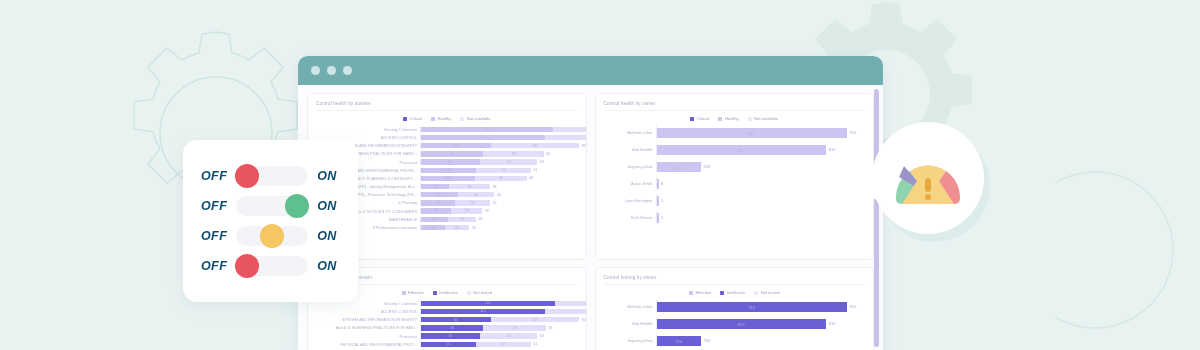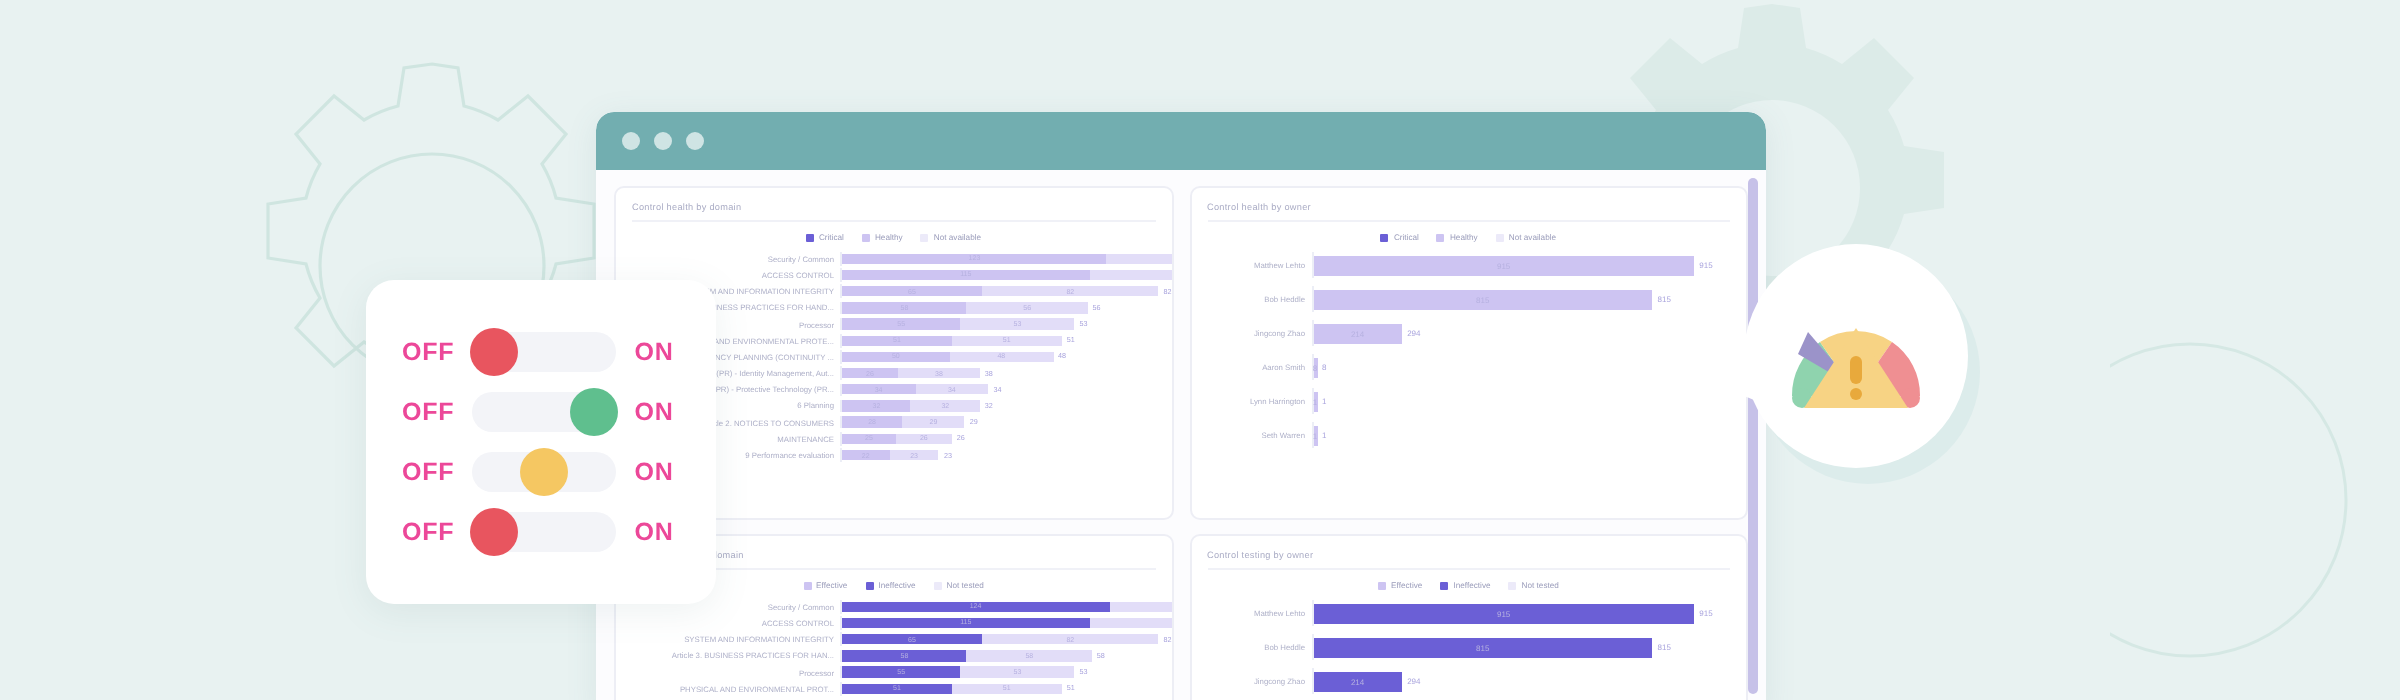--- a/index.html
+++ b/index.html
@@ -130,21 +130,21 @@
     background: #ffffff;
     border-radius: 14px;
     box-shadow: 0 4px 18px rgba(90,125,130,0.10);
     display: flex; flex-direction: column;
     justify-content: center; gap: 10px;
     padding: 0 18px;
   }
   .tgl-row { display: flex; align-items: center; gap: 9px; }
   .tgl-word {
     font-size: 12.5px; font-weight: bold;
-    color: #ec4899; letter-spacing: .4px;
+    color: #0c4a6e; letter-spacing: .4px; font-style: italic;
   }
   .tgl-track {
     position: relative;
     width: 72px; height: 20px;
     border-radius: 11px;
     background: #f3f4f8;
     flex: 0 0 auto;
   }
   .tgl-knob {
     position: absolute; top: -2px;

